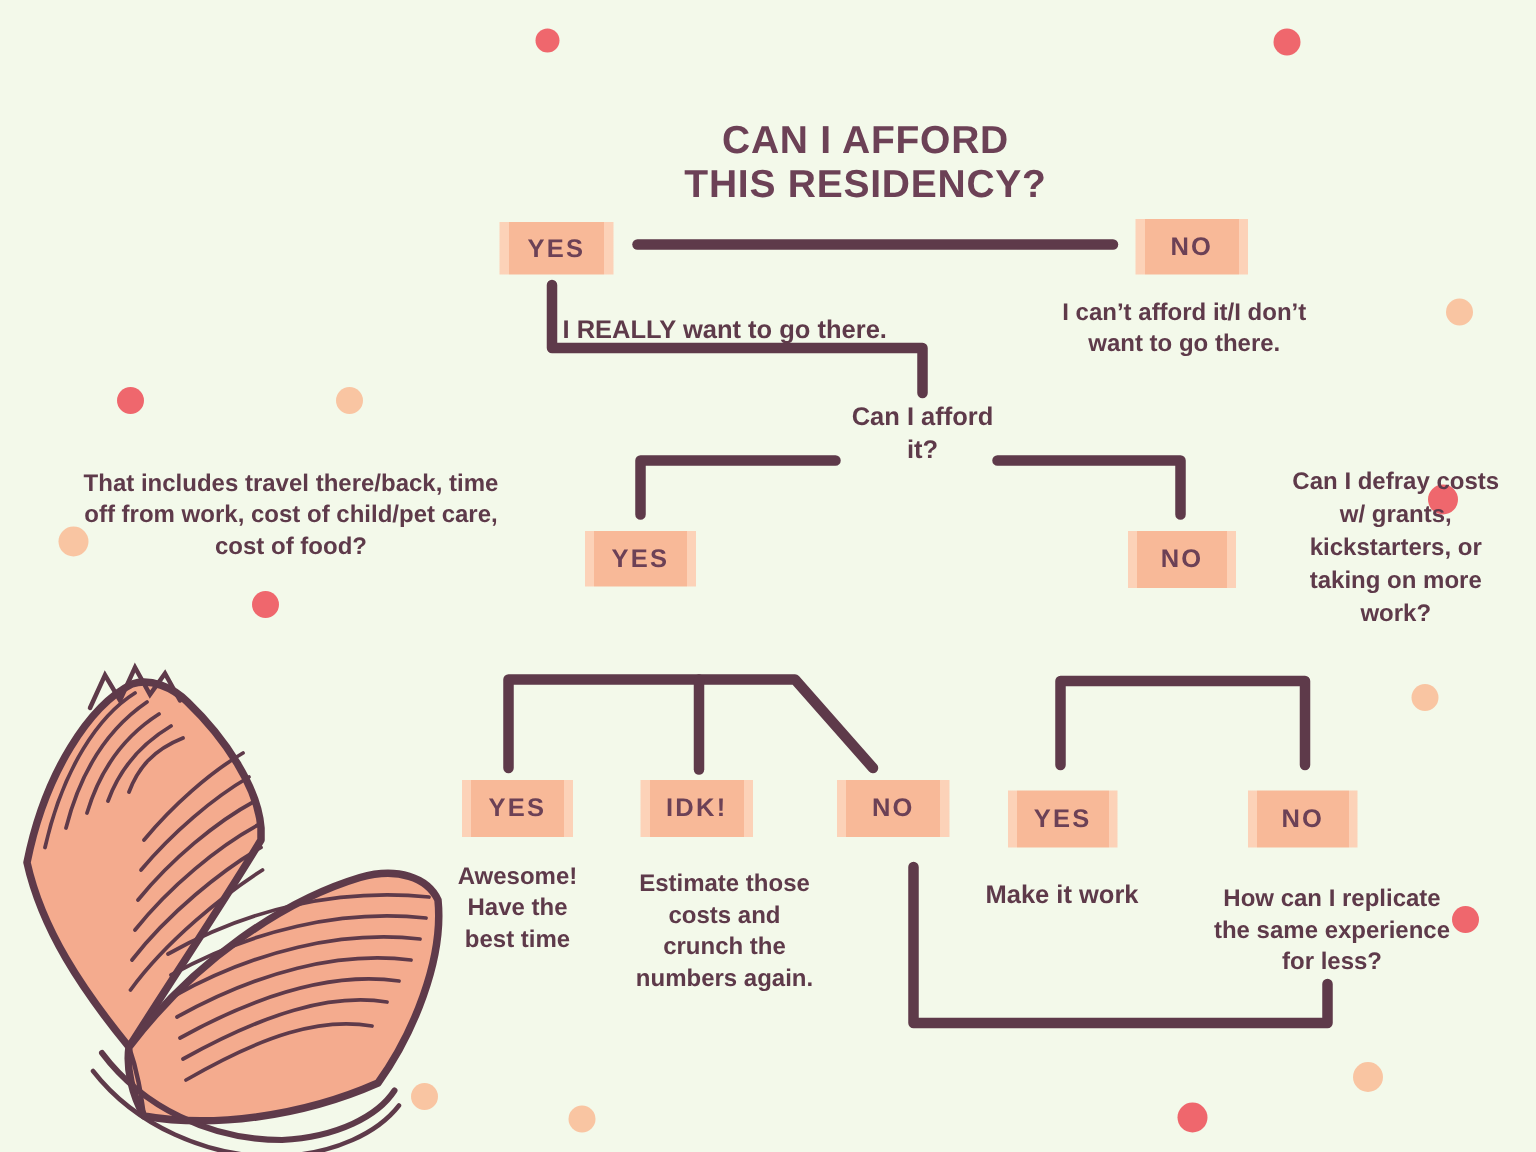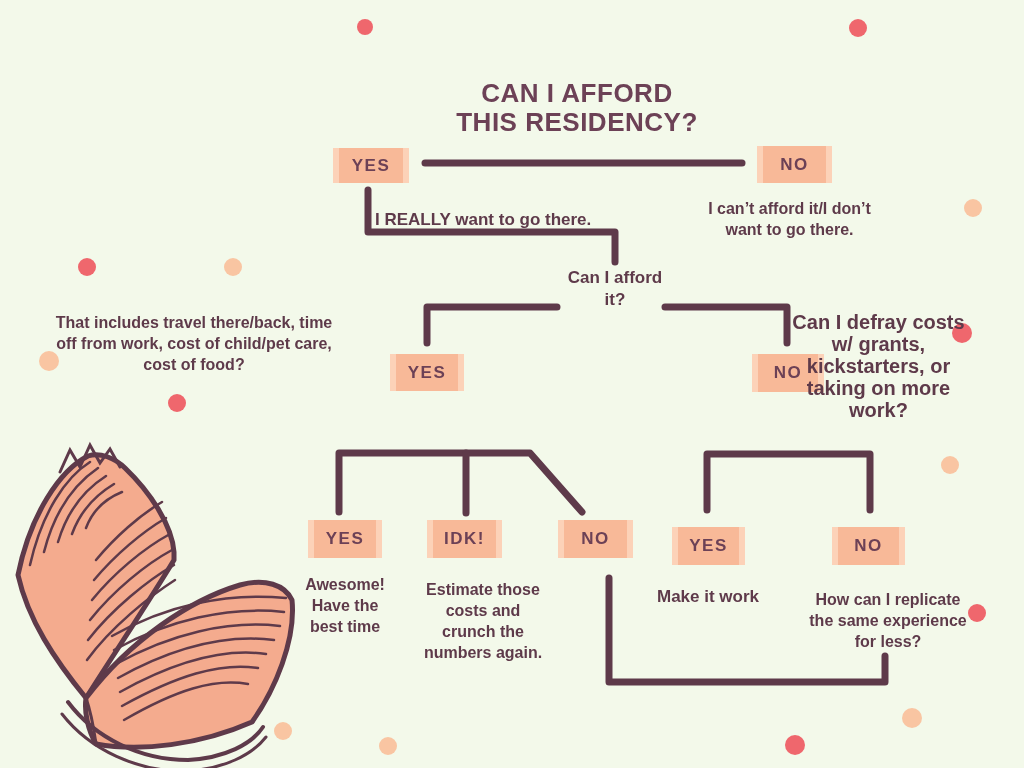--- a/index.html
+++ b/index.html
@@ -111,21 +111,21 @@
 cost of food?</div>
 
   <div class="abs cap pre" style="left:682px;top:198px;width:215px;">I can’t afford it/I don’t
 want to go there.</div>
 
   <div class="abs q pre" style="left:540px;top:267px;width:150px;">Can I afford
 it?</div>
   <div class="box" style="left:390px;top:354px;width:74px;height:37px;">YES</div>
   <div class="box" style="left:752px;top:354px;width:72px;height:38px;">NO</div>
 
-  <div class="abs q pre" style="left:786px;top:311px;width:185px;font-size:20px;">Can I defray costs
+  <div class="abs q pre" style="left:838px;top:311px;width:185px;font-size:16px;">Can I defray costs
 w/ grants,
 kickstarters, or
 taking on more
 work?</div>
 
   <div class="box" style="left:308px;top:520px;width:74px;height:38px;">YES</div>
   <div class="box" style="left:427px;top:520px;width:75px;height:38px;">IDK!</div>
   <div class="box" style="left:558px;top:520px;width:75px;height:38px;">NO</div>
   <div class="abs cap pre" style="left:290px;top:574px;width:110px;">Awesome!
 Have the

